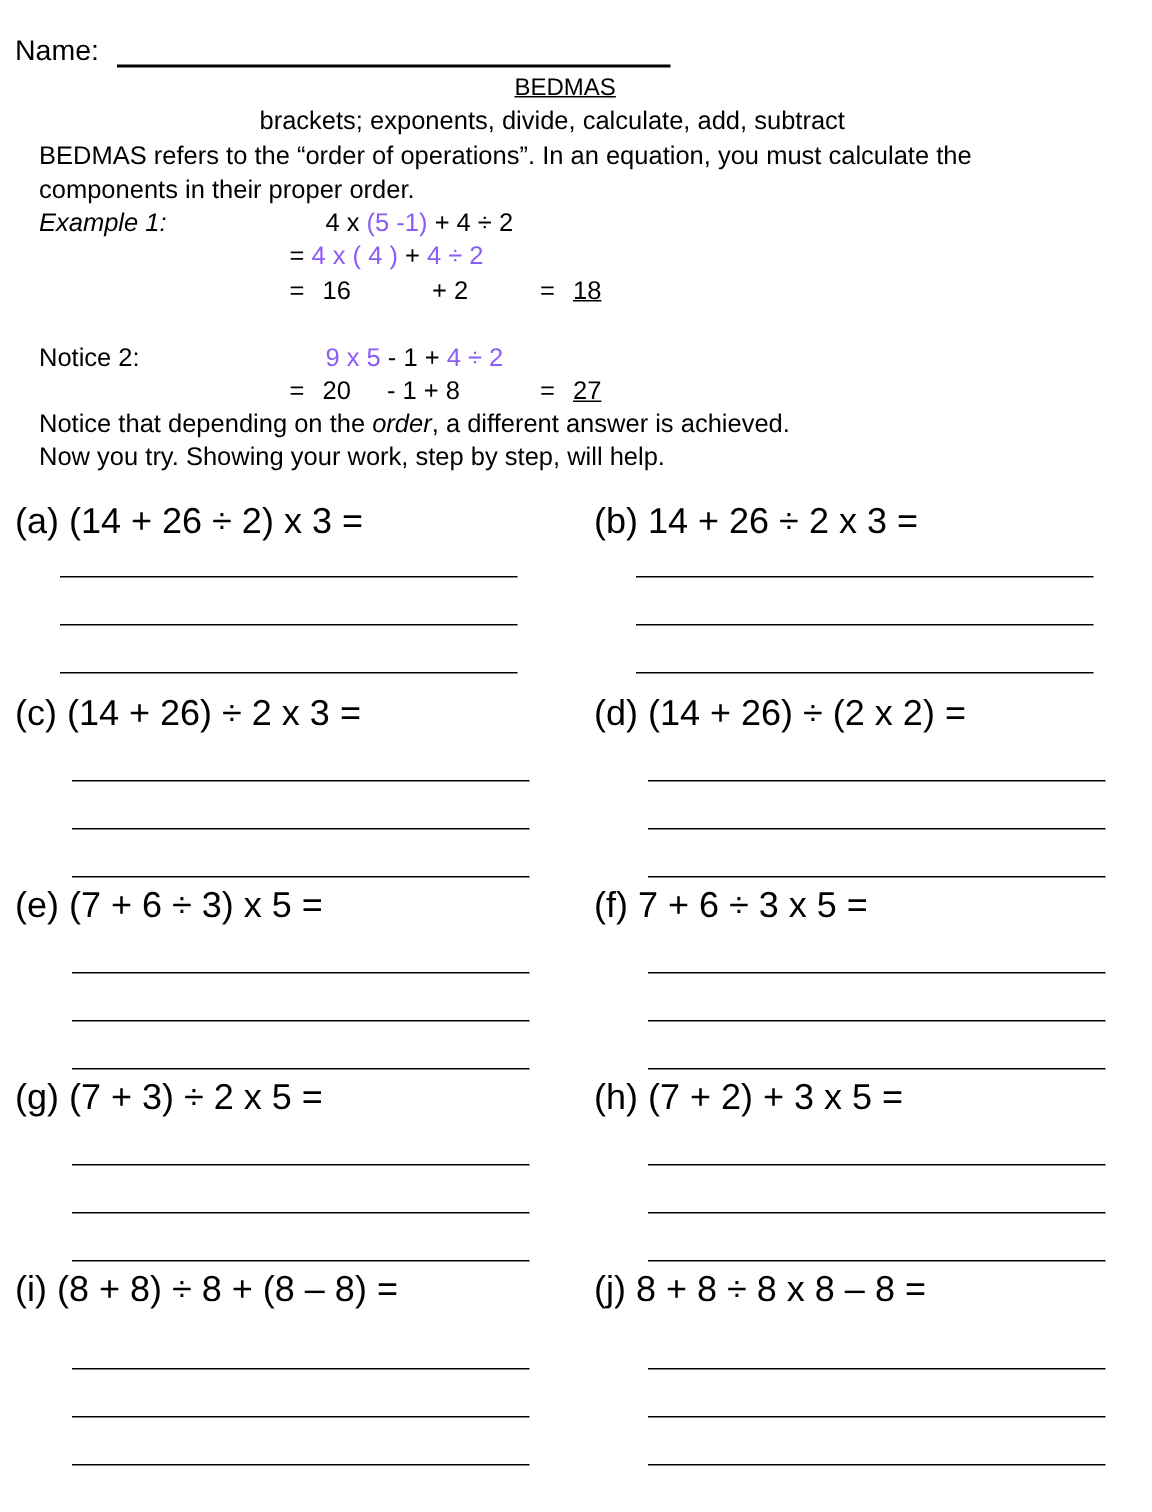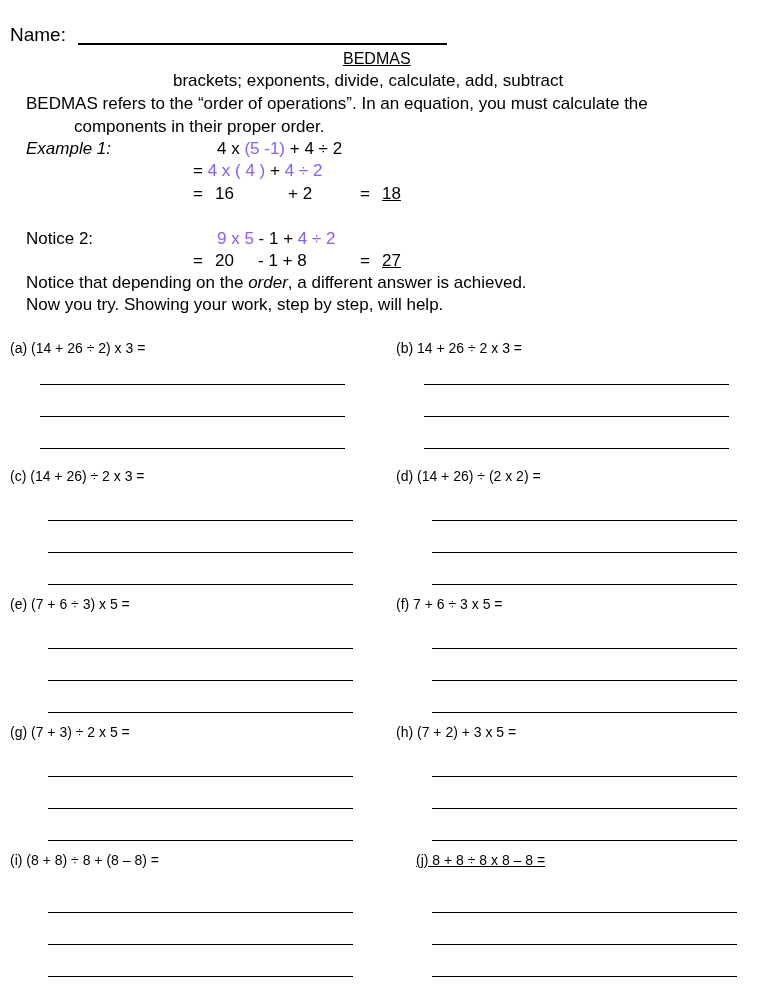--- a/index.html
+++ b/index.html
@@ -6,32 +6,32 @@
   body { width: 768px; height: 1008px; position: relative; overflow: hidden;
          font-family: "Liberation Sans", sans-serif; color: #000; }
   .abs { position: absolute; white-space: nowrap; }
   .t17 { font-size: 17px; line-height: 20px; }
   .t18 { font-size: 18px; line-height: 22px; }
   .red { color: #8b5cf6; }
   .ul { text-decoration: underline; }
   .line { position: absolute; height: 1px; background: #000; }
   .nameline { position: absolute; height: 2px; background: #000; }
   .title { font-weight: normal; font-size: 16px; text-decoration: underline; }
-  .q { font-size: 14px; line-height: 22px; }
+  .q { font-size: 24px; line-height: 22px; }
 </style>
 </head>
 <body>
 
 <div class="abs t18" style="left:10px; top:24px; font-size:19px;">Name:</div>
 <div class="nameline" style="left:78px; top:43px; width:369px;"></div>
 <div class="abs title" style="left:343px; top:50px;">BEDMAS</div>
 <div class="abs t17" style="left:173px; top:71px;">brackets; exponents, divide, calculate, add, subtract</div>
 
 <div class="abs t17" style="left:26px; top:94px;">BEDMAS refers to the “order of operations”. In an equation, you must calculate the</div>
-<div class="abs t17" style="left:26px; top:117px;margin-left:48px;">components in their proper order.</div>
+<div class="abs t17" style="left:26px; top:117px;">components in their proper order.</div>
 
 <div class="abs t17" style="left:26px; top:139px;font-style:italic;">Example 1:</div>
 <div class="abs t17" style="left:217px; top:139px;">
   <span>4 x </span><span class="red">(5 -1)</span><span> + 4 ÷ 2</span>
 </div>
 <div class="abs t17" style="left:193px; top:161px;">
   <span>= </span><span class="red">4 x (  4 )</span><span> + </span><span class="red">4 ÷ 2</span>
 </div>
 <div class="abs t17" style="left:193px; top:184px;">=</div>
 <div class="abs t17" style="left:215px; top:184px;">16</div>
@@ -84,19 +84,19 @@
 <div class="abs q" style="left:10px; top:721px;">(g) (7 + 3) ÷ 2 x 5 =</div>
 <div class="abs q" style="left:396px; top:721px;">(h) (7 + 2) + 3 x 5 =</div>
 <div class="line" style="left:48px; top:776px; width:305px;"></div>
 <div class="line" style="left:48px; top:808px; width:305px;"></div>
 <div class="line" style="left:48px; top:840px; width:305px;"></div>
 <div class="line" style="left:432px; top:776px; width:305px;"></div>
 <div class="line" style="left:432px; top:808px; width:305px;"></div>
 <div class="line" style="left:432px; top:840px; width:305px;"></div>
 
 <div class="abs q" style="left:10px; top:849px;">(i) (8 + 8) ÷ 8 + (8 – 8) =</div>
-<div class="abs q" style="left:416px; top:849px;text-decoration:underline;">(j) 8 + 8 ÷ 8 x 8 – 8 =</div>
+<div class="abs q" style="left:396px; top:849px;">(j) 8 + 8 ÷ 8 x 8 – 8 =</div>
 <div class="line" style="left:48px; top:912px; width:305px;"></div>
 <div class="line" style="left:48px; top:944px; width:305px;"></div>
 <div class="line" style="left:48px; top:976px; width:305px;"></div>
 <div class="line" style="left:432px; top:912px; width:305px;"></div>
 <div class="line" style="left:432px; top:944px; width:305px;"></div>
 <div class="line" style="left:432px; top:976px; width:305px;"></div>
 
 </body></html>

